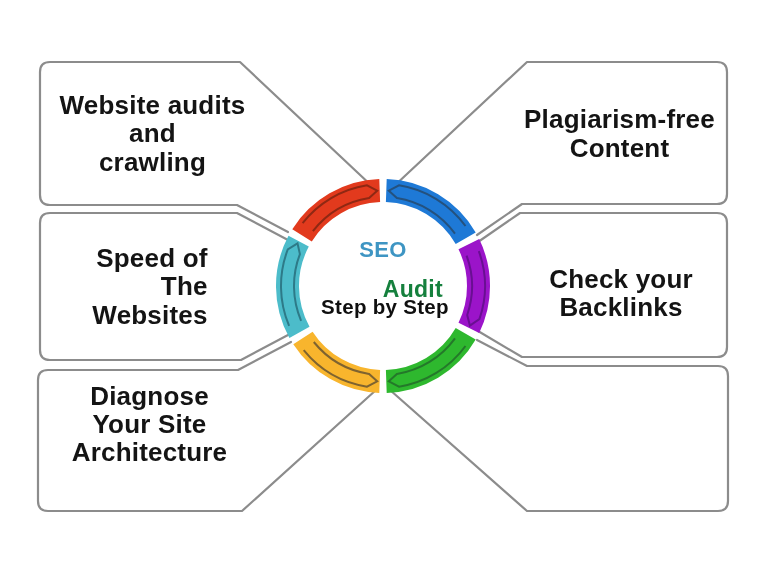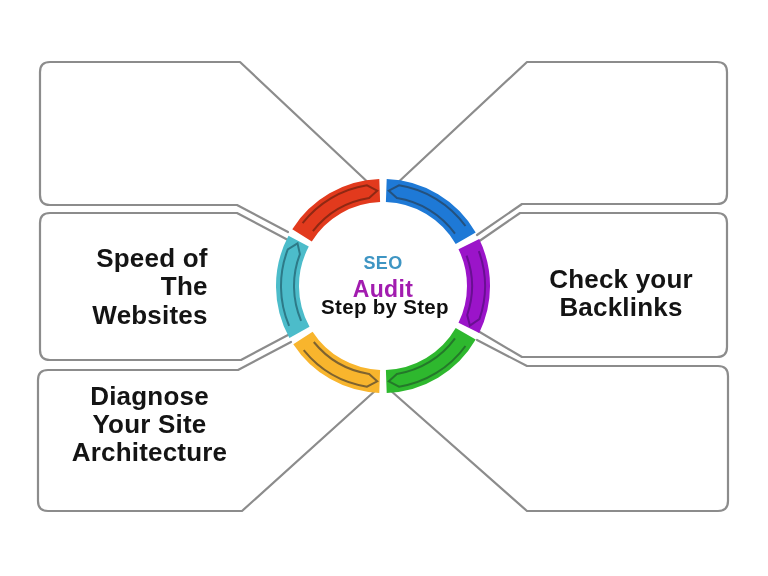--- a/index.html
+++ b/index.html
@@ -18,21 +18,21 @@
   .seg-outline{fill:none;stroke-width:2;stroke-linejoin:miter;}
   .lbl{
     position:absolute;display:flex;align-items:center;justify-content:center;
     text-align:center;font-weight:700;color:var(--label-color,#141414);
     font-size:26px;line-height:1.08;white-space:pre-line;letter-spacing:.2px;
   }
   .center-lbl{
     position:absolute;text-align:center;font-weight:700;white-space:pre-line;
     letter-spacing:.3px;
   }
-  #c-seo  {left:323px;top:253px;width:120px;font-size:18px;}
+  #c-seo  {left:323px;top:237px;width:120px;font-size:22px;}
   #c-audit{left:323px;top:276px;width:120px;font-size:23px;}
   #c-step {left:303px;top:295px;width:164px;font-size:20.5px;}
 </style>
 </head>
 <body>
 
 <div class="stage" style="--box-border: #8c8c8c; --label-color: #141414; background: rgb(255, 255, 255);">
 
   <svg width="768" height="576" viewBox="0 0 768 576">
 
@@ -54,25 +54,30 @@
         <path d="M 465.5,346.0 A 102 102 0 0 1 399.0,386.7 L 388.8,381.3 L 396.9,373.9 A 89 89 0 0 0 455.0,338.3" class="seg-outline" stroke="#24782a"></path>
         <path d="M 379.3,392.9 A 107 107 0 0 1 293.3,344.3 L 312.6,331.7 A 84 84 0 0 0 380.1,369.9 Z" fill="#f8b52d"></path>
         <path d="M 303.7,350.2 A 102 102 0 0 0 367.0,386.7 L 377.2,381.3 L 369.1,373.9 A 89 89 0 0 1 313.8,342.0" class="seg-outline" stroke="#7e6330"></path>
         <path d="M 289.4,337.9 A 107 107 0 0 1 288.5,235.8 L 308.8,246.6 A 84 84 0 0 0 309.5,326.7 Z" fill="#4cbcca"></path>
         <path d="M 289.1,325.9 A 102 102 0 0 1 287.8,249.4 L 297.5,243.4 L 299.9,254.1 A 89 89 0 0 0 301.1,320.8" class="seg-outline" stroke="#2d7a88"></path>
         <path d="M 292.3,229.3 A 107 107 0 0 1 379.3,179.1 L 380.1,202.1 A 84 84 0 0 0 311.8,241.5 Z" fill="#e23a1d"></path>
         <path d="M 302.6,223.2 A 102 102 0 0 1 367.0,185.3 L 377.2,190.7 L 369.1,198.1 A 89 89 0 0 0 312.9,231.2" class="seg-outline" stroke="#8f2813"></path>
       </g>
   </svg>
 
+  <div class="lbl" style="left:45px;top:62px;width:215px;height:143px;">Website audits
+and
+crawling</div>
+  <div class="lbl" style="left:512px;top:62px;width:215px;height:143px;">Plagiarism-free
+Content</div>
   <div class="lbl" style="left:40px;top:213px;width:220px;height:147px;text-align:right;">Speed of
 The
 Websites</div>
   <div class="lbl" style="left:515px;top:213px;width:212px;height:160px;">Check your
 Backlinks</div>
   <div class="lbl" style="left:42px;top:372px;width:215px;height:104px;">Diagnose
 Your Site
 Architecture</div>
 
   <div class="center-lbl" id="c-seo" style="color: rgb(62, 149, 195);">SEO</div>
-  <div class="center-lbl" id="c-audit" style="color: #a21caf;">Audit</div>
+  <div class="center-lbl" id="c-audit" style="color: #15803d; text-align: right;">Audit</div>
   <div class="center-lbl" id="c-step" style="color: rgb(15, 15, 15);">Step by Step</div>
 </div>
 
 </body></html>

